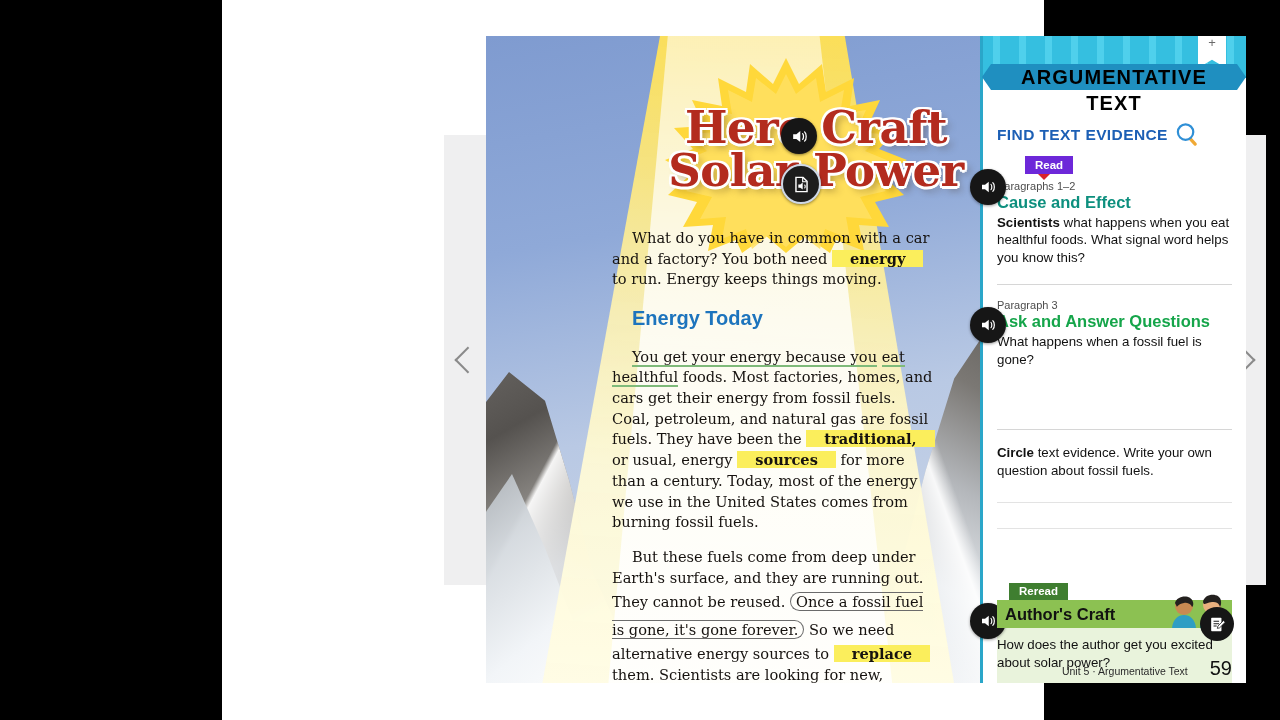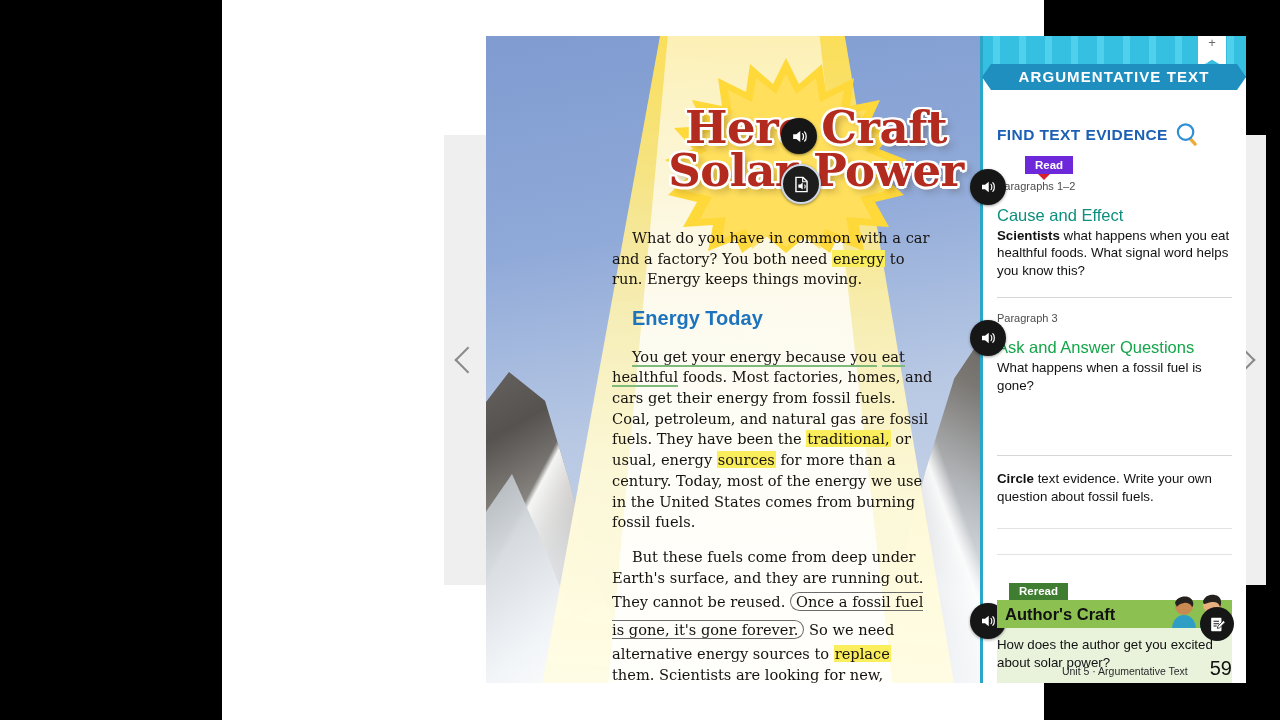--- a/index.html
+++ b/index.html
@@ -70,21 +70,21 @@
             0 -2.5px 0 #fff, 0 2.5px 0 #fff, -2.5px 0 0 #fff, 2.5px 0 0 #fff,
             5px 5px 7px rgba(60,40,20,.35);}
   .title .l2{display:block;}
 
   .body-copy{position:absolute;left:0;top:192px;width:496px;height:455px;
              padding:0 46px 0 126px;box-sizing:border-box;
              font-family:"DejaVu Serif", serif;font-size:14.6px;line-height:1.42;color:#16120f;}
   .body-copy p{margin:0 0 14px 0;text-indent:20px;}
   .sec-head{font-family:"Liberation Sans",sans-serif;font-weight:bold;font-size:20px;
             color:#1d74bd;margin:0 0 5px 0;text-indent:0;}
-  .hl{background:#fbee5c;padding:0 1px;font-weight:normal;}
+  .hl{background:#fbee5c;padding:0 18px;font-weight:bold;}
   .ul-green{border-bottom:2px solid #7fba7a;}
   .ul-gray{border-bottom:1px solid #9a9a9a;}
 
   
   .audio-btn{position:absolute;border-radius:50%;background:#161616;
              display:flex;align-items:center;justify-content:center;
              box-shadow:0 1px 3px rgba(0,0,0,.45);}
   .audio-btn svg{display:block;}
   .ab-title{left:295px;top:82px;width:36px;height:36px;}
   .ab-doc{left:295px;top:128px;width:36px;height:36px;background:#1d1d1d;border:2px solid #cfd8e6;}
@@ -96,42 +96,42 @@
   .panel{position:absolute;left:497px;top:0;width:263px;height:647px;background:#fff;}
   .panel-header{position:absolute;left:0;top:0;width:263px;height:42px;overflow:hidden;
       background:
         repeating-linear-gradient(90deg,#35bfe0 0 10px,#4fd0ec 10px 17px,#35bfe0 17px 26px);}
   .ribbon{position:absolute;left:8px;top:28px;width:246px;height:26px;background:#1f8fc0;}
   .ribbon:after{content:"";position:absolute;right:-9px;top:0;border-top:13px solid transparent;
      border-bottom:13px solid transparent;border-left:9px solid #1f8fc0;}
   .ribbon:before{content:"";position:absolute;left:-9px;top:0;border-top:13px solid transparent;
      border-bottom:13px solid transparent;border-right:9px solid #1f8fc0;}
   .ribbon-label{position:absolute;left:0;top:0;width:246px;height:26px;line-height:26px;
-     text-align:center;color:#ffffff;font-weight:bold;font-size:15px;letter-spacing:1.1px;}
+     text-align:center;color:#000000;font-weight:bold;font-size:20px;letter-spacing:1.1px;}
   .bookmark{position:absolute;left:215px;top:0;width:28px;height:32px;background:#fff;
      clip-path:polygon(0 0,100% 0,100% 100%,50% 74%,0 100%);
      display:flex;align-items:flex-start;justify-content:center;}
   .bookmark span{font-size:13px;color:#6a6a6a;line-height:14px;}
 
   .panel-body{position:absolute;left:0;top:42px;width:263px;height:605px;padding:0 14px;box-sizing:border-box;}
 
   .fte{margin-top:44px;display:flex;align-items:center;gap:7px;}
   .fte-text{color:#1c5fb5;font-weight:bold;font-size:15.5px;letter-spacing:.4px;}
 
   .tag{display:inline-block;position:relative;color:#fff;font-weight:bold;font-size:11.5px;
        padding:2.5px 10px 3px;margin-top:9px;}
   .tag.read{background:#6d28d9;margin-left:28px;}
   .tag.reread{background:#3f7e30;}
   .tag:after{content:"";position:absolute;left:13px;bottom:-6px;
        border-left:6px solid transparent;border-right:6px solid transparent;}
   .tag.read:after{border-top:6px solid #d8212c;}
   .tag.reread:after{border-top:6px solid #3f7e30;}
 
   .para-label{font-size:11px;color:#4d4d4d;margin-top:6px;}
-  .skill{font-weight:normal;font-size:16.5px;margin:14px 0 2px;}
+  .skill{font-weight:bold;font-size:16.5px;margin:1px 0 2px;}
   .skill.teal{color:#0d8f7e;}
   .skill.green{color:#15a54a;}
   .prompt{font-size:13.3px;line-height:1.35;color:#111;}
   .prompt b{font-weight:bold;}
   .rule{height:1px;background:#d6d6d6;margin:17px 0 0;}
   .rule.thick{background:#e3e3e3;}
 
   .spk{position:absolute;left:-27px;width:36px;height:36px;border-radius:50%;background:#161616;
        display:flex;align-items:center;justify-content:center;box-shadow:0 1px 3px rgba(0,0,0,.4);}
 

